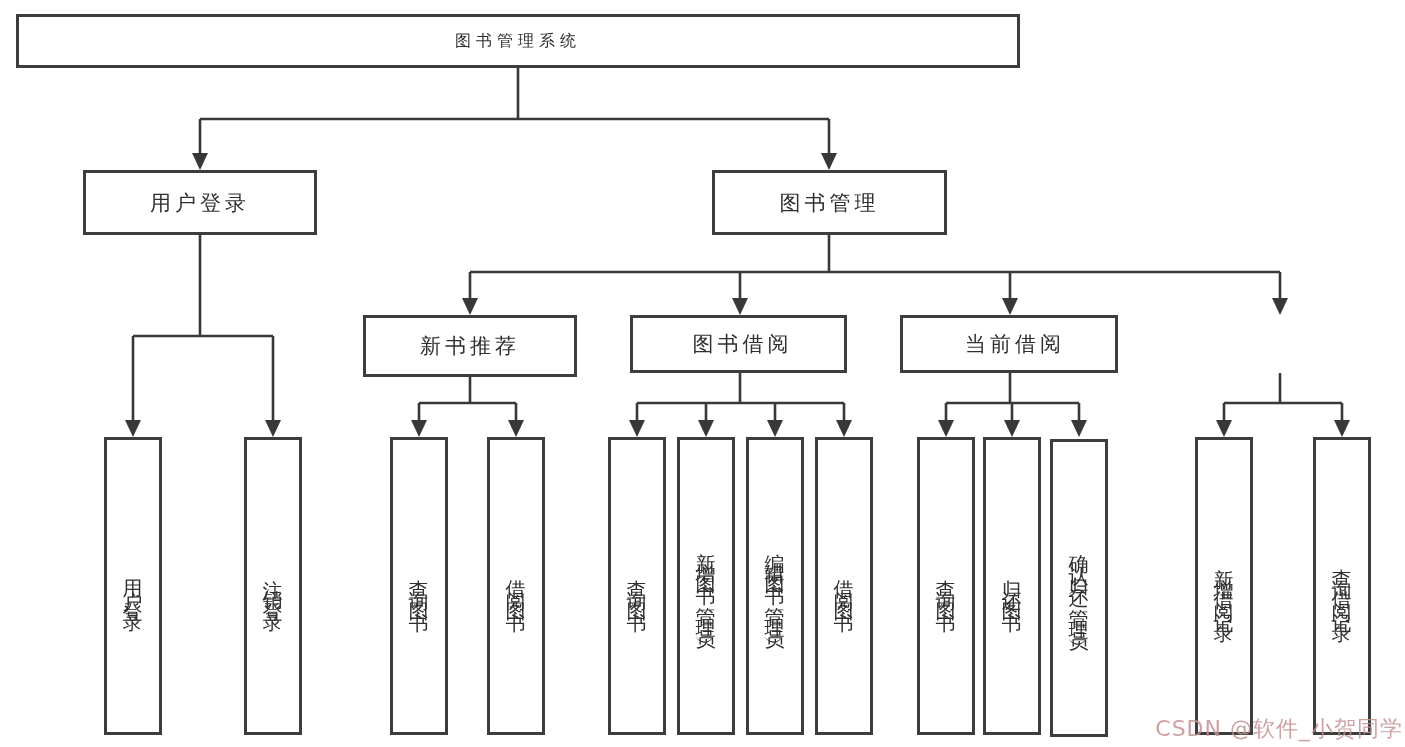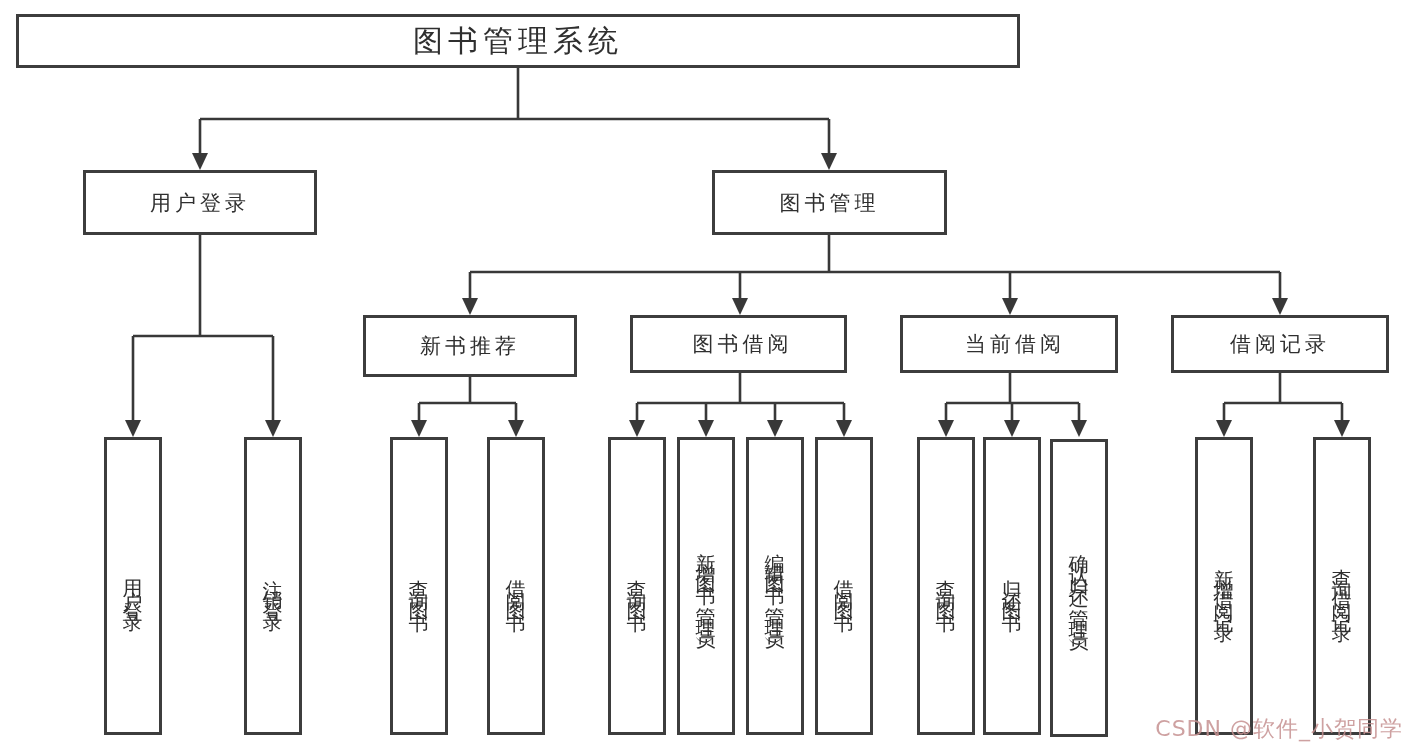--- a/index.html
+++ b/index.html
@@ -11,21 +11,21 @@
     overflow:hidden;
   }
   #wires{position:absolute;left:0;top:0;width:1405px;height:747px;}
   .hbox{
     position:absolute;box-sizing:border-box;
     border:3px solid #3d3d3d;background:#ffffff;
     display:flex;align-items:center;justify-content:center;
     color:#2f2f2f;font-size:21px;letter-spacing:4px;
     white-space:nowrap;
   }
-  .hbox.root{font-size:30px;letter-spacing:5px;}
+  .hbox.root{font-size:16px;letter-spacing:5px;}
   .vbox{
     position:absolute;box-sizing:border-box;
     border:3px solid #3d3d3d;background:#ffffff;
     display:flex;align-items:center;justify-content:center;
   }
   .vbox > span{
     writing-mode:vertical-rl;text-orientation:mixed;
     color:#2f2f2f;font-size:20px;letter-spacing:11px;
     white-space:nowrap;line-height:1;
   }
@@ -85,21 +85,20 @@
   </svg>
 
   <div class="hbox root" style="left:16px;top:14px;width:1004px;height:54px;">图书管理系统</div>
 
   <div class="hbox" style="left:83px;top:170px;width:234px;height:65px;">用户登录</div>
   <div class="hbox" style="left:712px;top:170px;width:235px;height:65px;">图书管理</div>
 
   <div class="hbox" style="left:363px;top:315px;width:214px;height:62px;">新书推荐</div>
   <div class="hbox" style="left:630px;top:315px;width:217px;height:58px;padding-left:8px;">图书借阅</div>
   <div class="hbox" style="left:900px;top:315px;width:218px;height:58px;padding-left:12px;">当前借阅</div>
-  <div class="hbox" style="left:1171px;top:315px;width:218px;height:58px;">借阅记录</div>
 
   <div class="vbox" style="left:104px;top:437px;width:58px;height:298px;">
     <span>用户登录</span>
   </div>
   <div class="vbox" style="left:244px;top:437px;width:58px;height:298px;">
     <span>注销登录</span>
   </div>
 
   <div class="vbox" style="left:390px;top:437px;width:58px;height:298px;">
     <span>查询图书</span>

